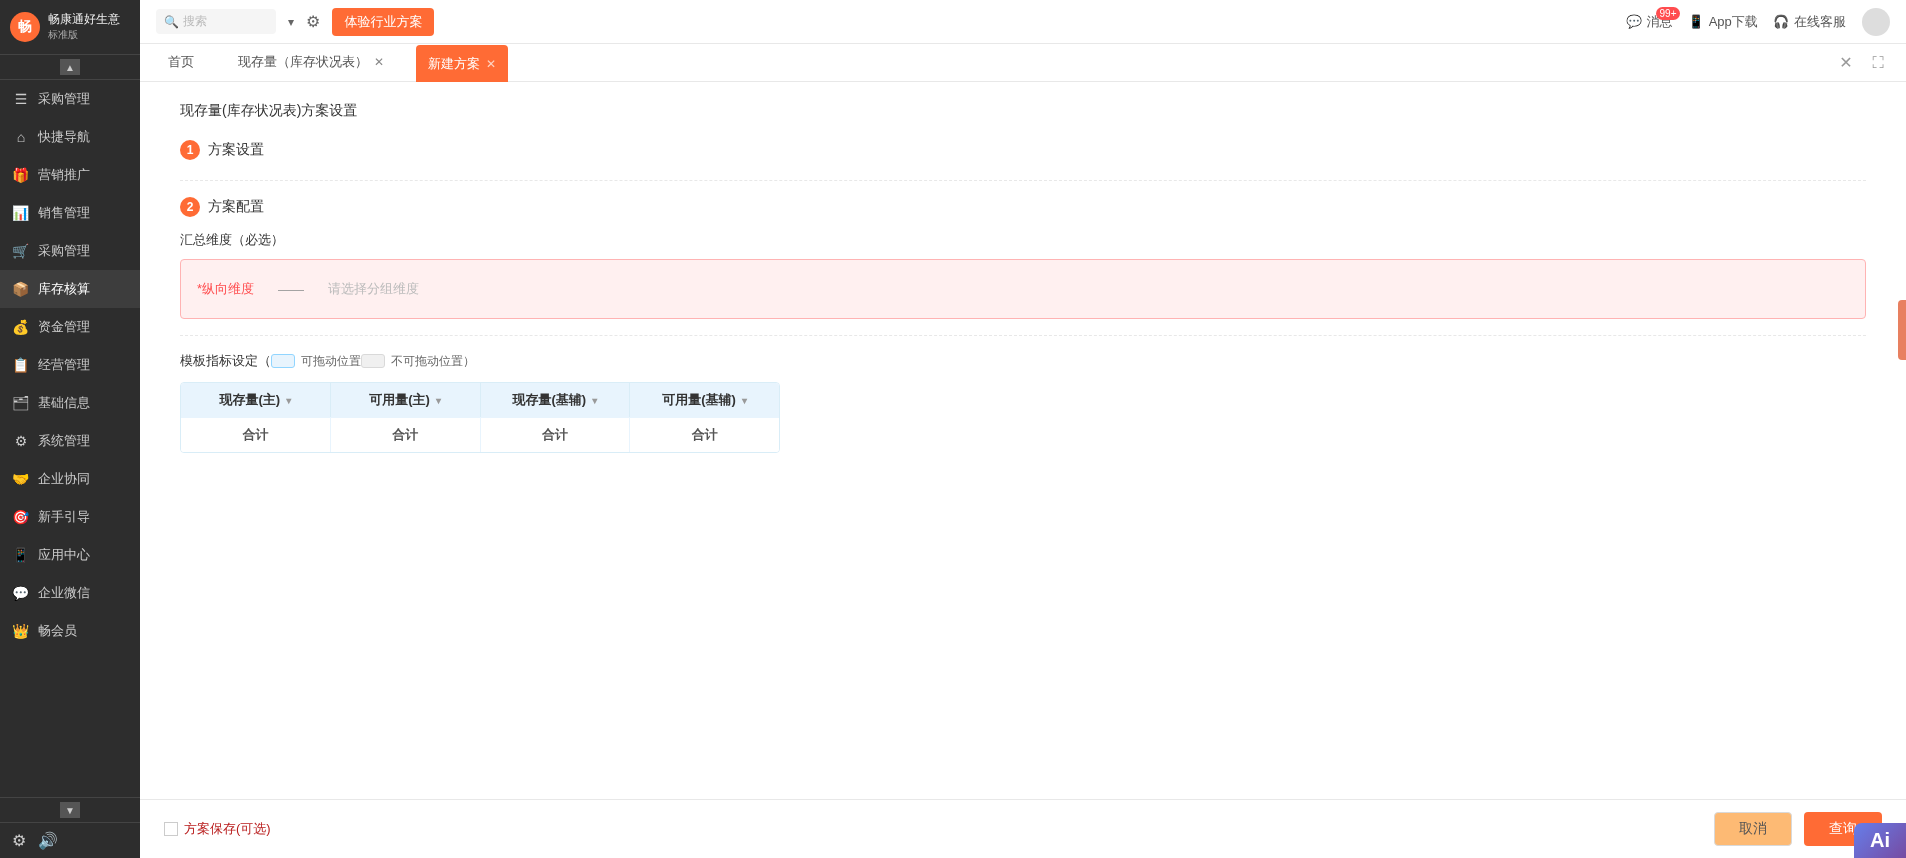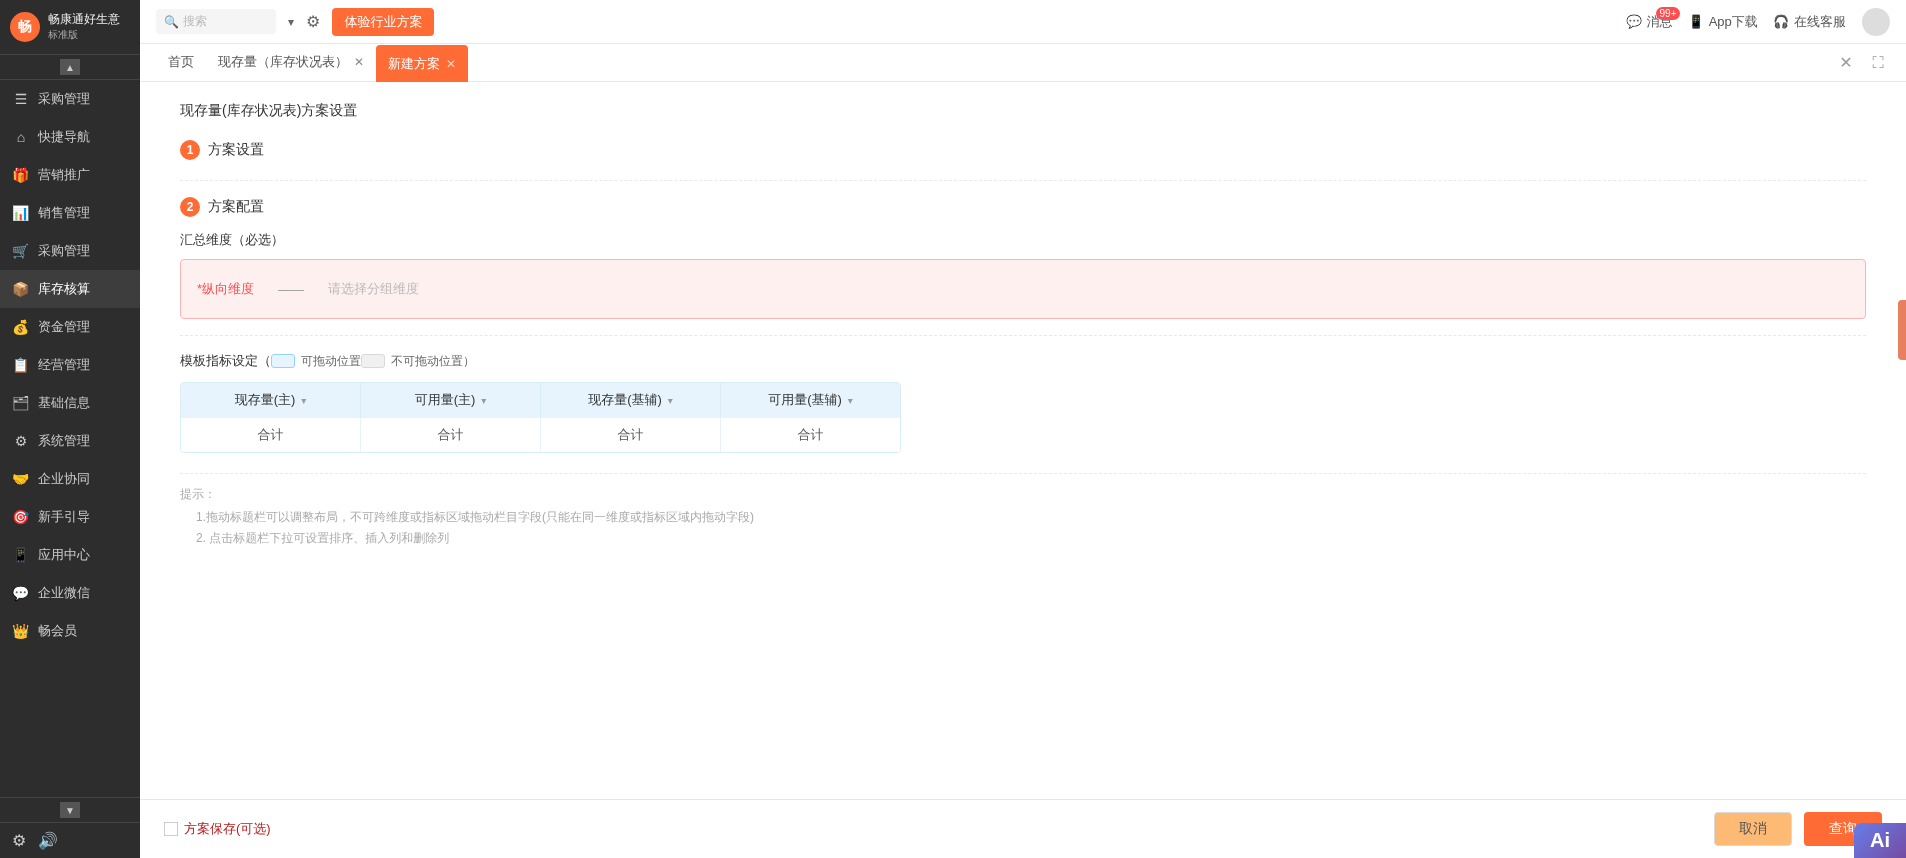--- a/index.html
+++ b/index.html
@@ -156,20 +156,21 @@
 
     
     .tabs-bar {
       background: #fff;
       display: flex;
       align-items: center;
       padding: 0 16px;
       height: 38px;
       border-bottom: 1px solid #e8e8e8;
       flex-shrink: 0;
+      gap: 20px;
     }
     .tab {
       padding: 0 12px;
       height: 38px;
       display: flex;
       align-items: center;
       gap: 6px;
       font-size: 13px;
       color: #555;
       cursor: pointer;
@@ -343,21 +344,22 @@
     .stats-header {
       font-size: 13px;
       color: #52c41a;
       margin-bottom: 8px;
       font-weight: 500;
     }
     .stats-table {
       border: 1px solid #d9edf7;
       border-radius: 4px;
       overflow: hidden;
-      width: 721px;
+      width: 600px;
+      font-weight: bold;
     }
     .stats-table-header {
       display: flex;
       background: #e8f4fd;
     }
     .stats-col-header {
       flex: 1;
       padding: 8px 12px;
       display: flex;
       align-items: center;
@@ -686,27 +688,20 @@
             </div>
             <div class="stats-table-row">
               <div class="stats-col-cell">合计</div>
               <div class="stats-col-cell">合计</div>
               <div class="stats-col-cell">合计</div>
               <div class="stats-col-cell">合计</div>
             </div>
           </div>
         </div>
 
-        <div class="tips-section">
-          <div class="tips-title">提示：</div>
-          <div class="tip-item">1.拖动标题栏可以调整布局，不可跨维度或指标区域拖动栏目字段(只能在同一维度或指标区域内拖动字段)</div>
-          <div class="tip-item">
-            <span>2. 点击标题栏下拉可设置排序、插入列和删除列</span>
-          </div>
-        </div>
       </div>
 
     </div>
   </div>
 
   <div class="bottom-bar">
     <div class="save-scheme">
       <div class="checkbox"></div>
       <span>方案保存(可选)</span>
     </div>

